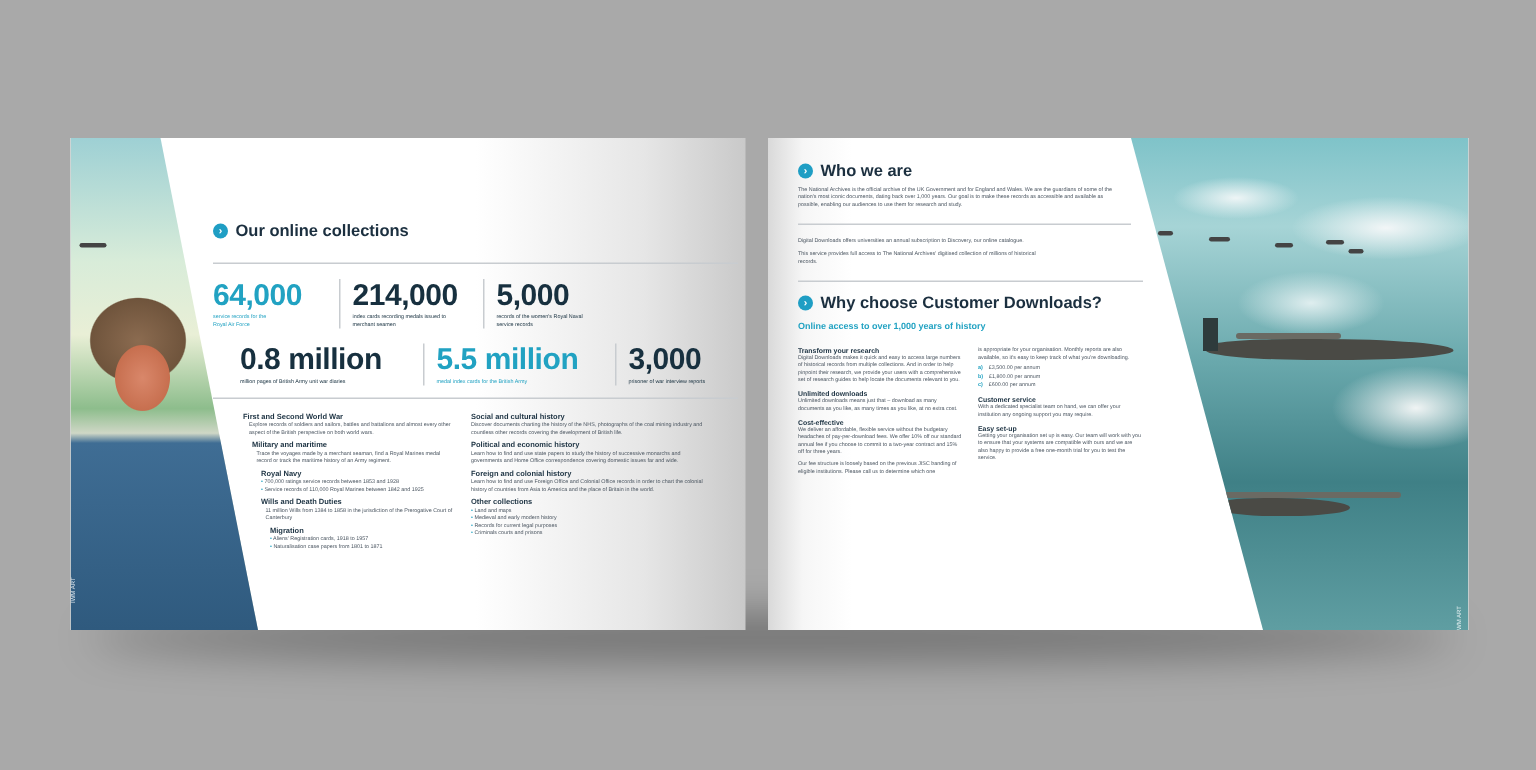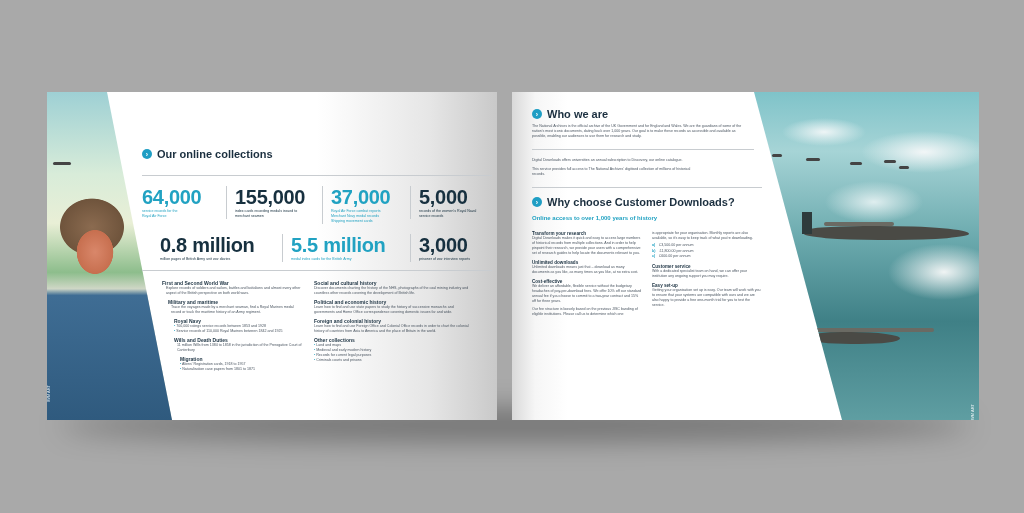--- a/index.html
+++ b/index.html
@@ -123,26 +123,22 @@
       <span class="section-title">Our online collections</span>
     </div>
     <div class="rule"></div>
 
     <div class="stats-row">
       <div class="stat" style="width:84px">
         <div class="num teal">64,000</div>
         <div class="lbl teal" style="width:45px">service records for the Royal Air Force</div>
       </div>
       <div class="stat" style="width:96px">
-        <div class="num navy">155,000</div>
+        <div class="num navy">214,000</div>
         <div class="lbl navy" style="width:78px">index cards recording medals issued to merchant seamen</div>
-      </div>
-      <div class="stat" style="width:88px">
-        <div class="num teal">37,000</div>
-        <div class="lbl teal" style="width:58px">Royal Air Force combat reports Merchant Navy medal records Shipping movement cards</div>
       </div>
       <div class="stat" style="width:80px">
         <div class="num navy">5,000</div>
         <div class="lbl navy" style="width:62px">records of the women's Royal Naval service records</div>
       </div>
     </div>
 
     <div class="stats-row r2">
       <div class="stat" style="width:122px">
         <div class="num navy">0.8 million</div>

